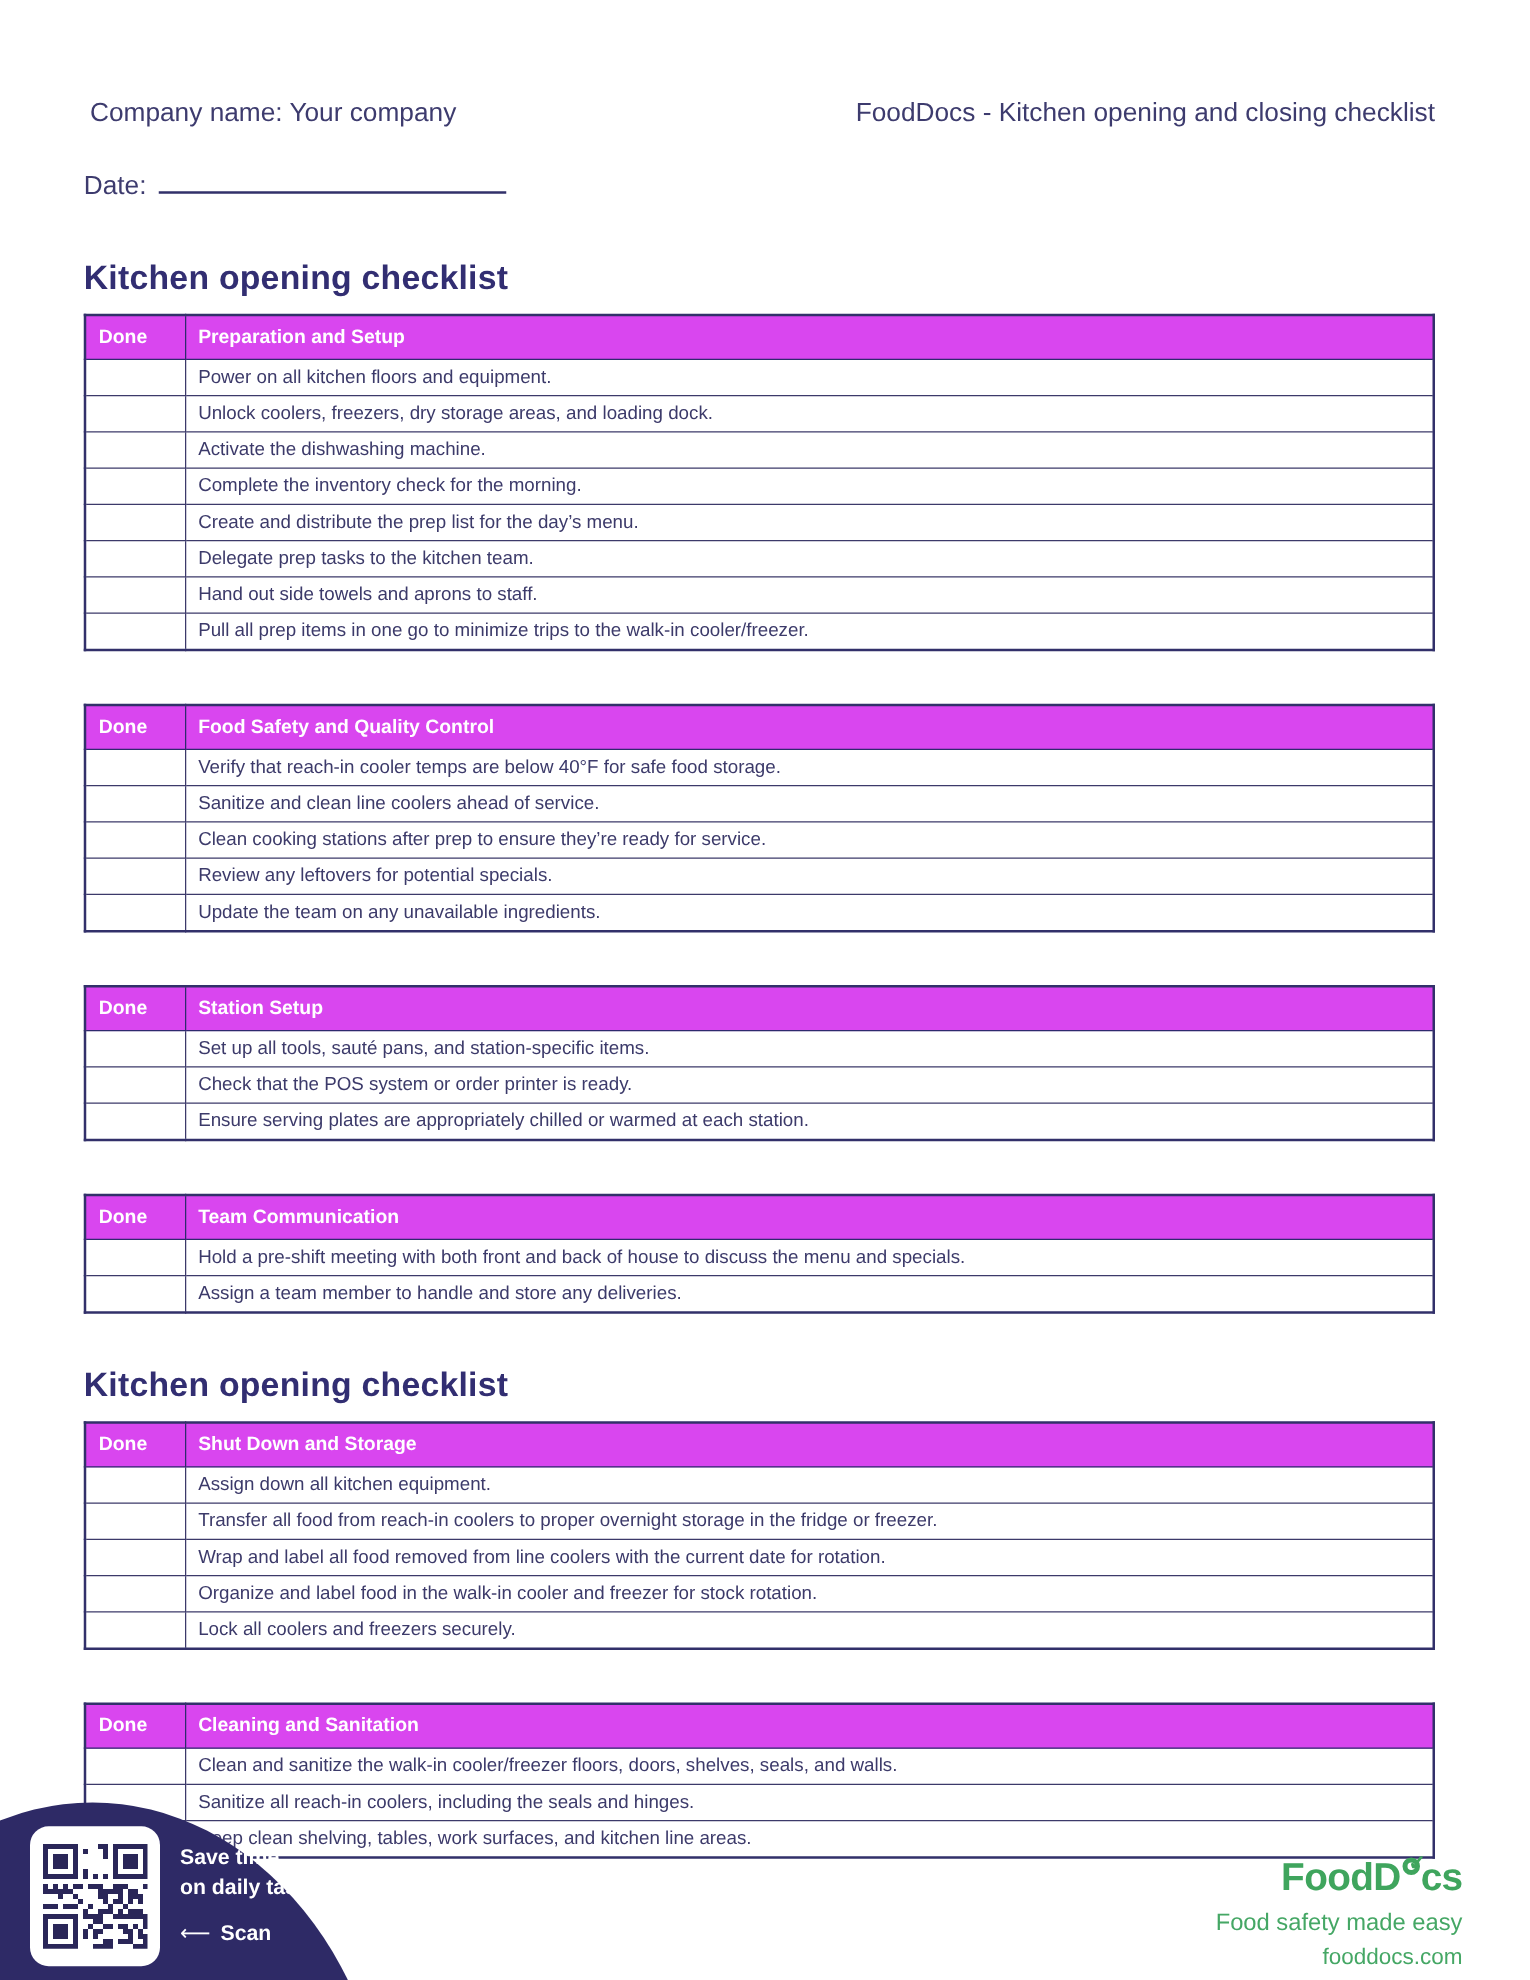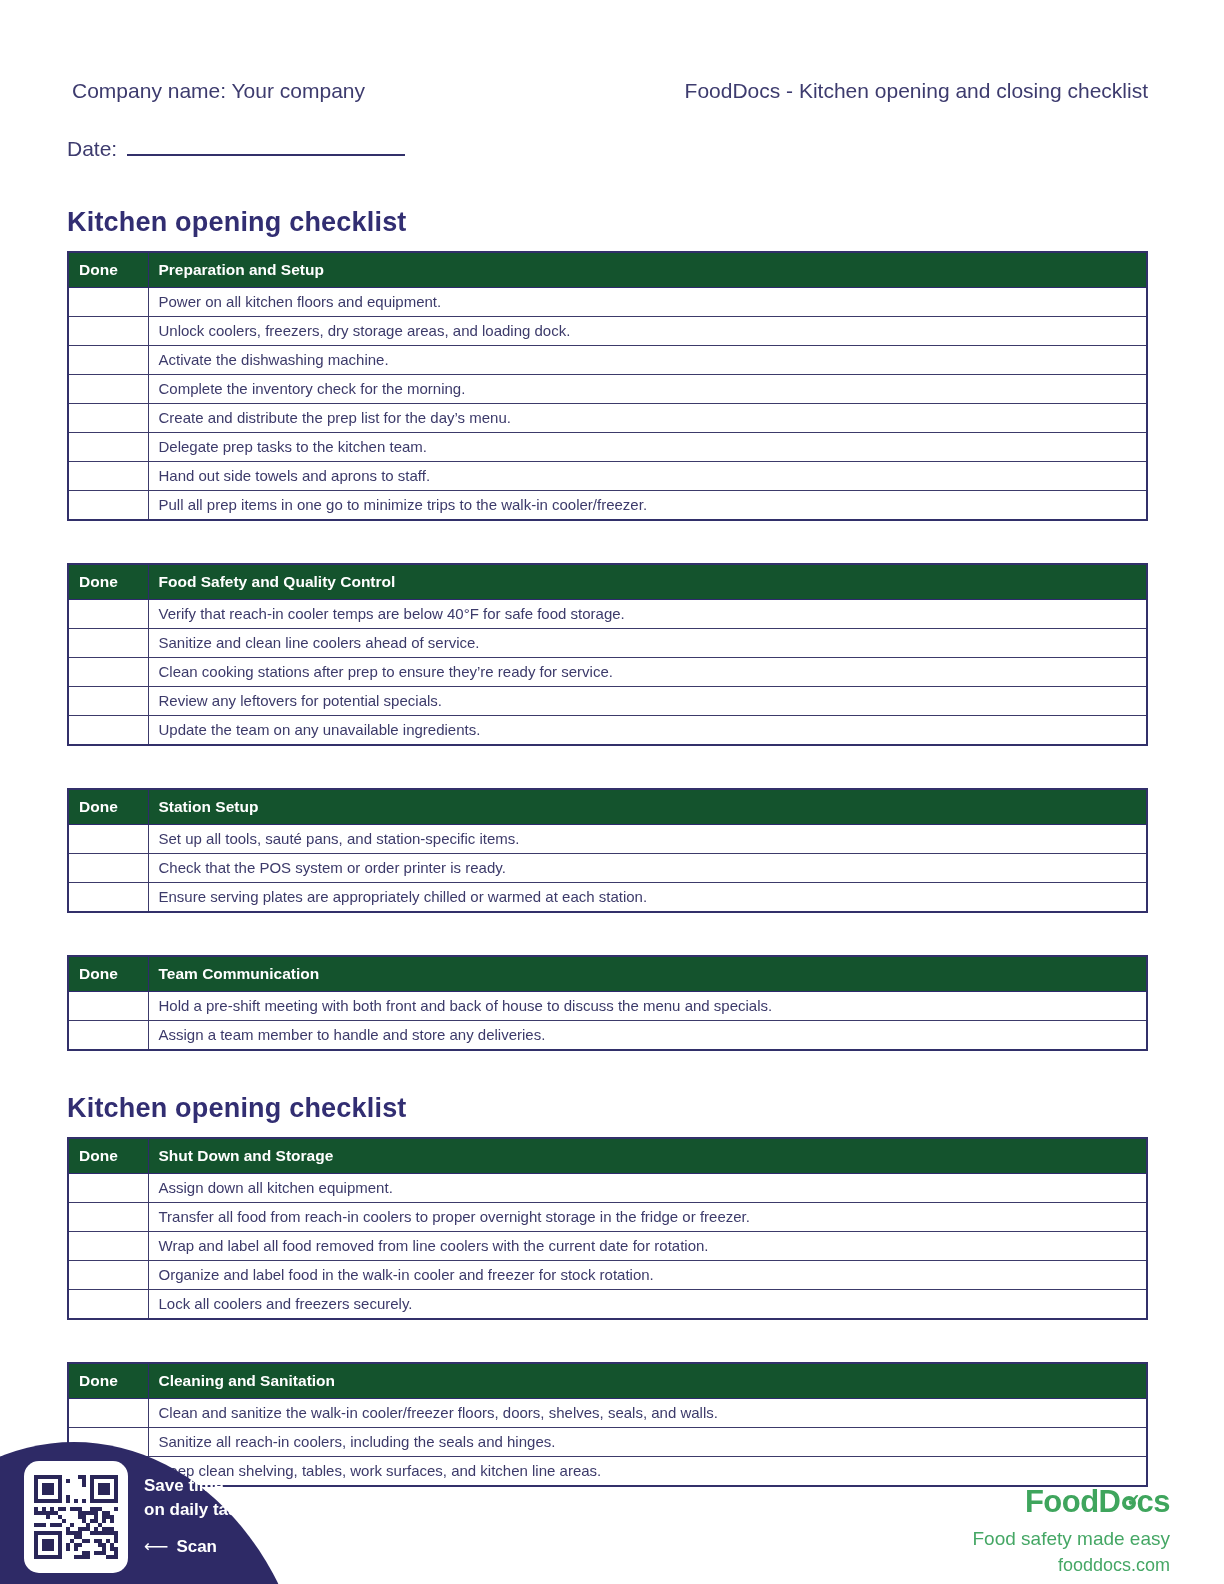--- a/index.html
+++ b/index.html
@@ -35,21 +35,21 @@
   .section-heading.first { margin-top:46px; }
 
   
   table.checklist {
     width:100%; border-collapse:collapse;
     border:2px solid #32306a;
     margin-bottom:42px;
   }
   table.checklist:last-child { margin-bottom:0; }
   table.checklist th {
-    background:#14532d; color:#ffffff; text-align:left;
+    background:#d946ef; color:#ffffff; text-align:left;
     font-size:15.5px; font-weight:700;
     padding:8px 10px 8px 10px;
     border:1px solid #2e2a6d;
   }
   table.checklist th.done-col { width:80px; }
   table.checklist td {
     border:1px solid #3c3a6a;
     font-size:15px; color:#3c3a6a;
     padding:5px 10px; height:28px; line-height:18px;
     background:#ffffff;
@@ -71,21 +71,21 @@
   .qr-box svg { display:block; }
   .blob-text { position:absolute; left:144px; top:1468px; color:#ffffff; }
   .blob-text .save-line { font-size:17px; font-weight:700; line-height:24px; }
   .blob-text .scan-row { margin-top:14px; font-size:17px; font-weight:700; }
   .blob-text .scan-arrow { font-weight:400; letter-spacing:-2px; margin-right:10px; }
 
   
   .brand { position:absolute; right:54px; top:1478px; text-align:right; }
   .brand .logo {
     font-size:31px; font-weight:800; color:#3fa55d; letter-spacing:-0.5px;
-    display:inline-flex; align-items:center;
+    display:inline-flex; 
   }
   .logo-o {
     display:inline-block; position:relative;
     width:14px; height:14px; border:4.5px solid #3fa55d;
     border-radius:50%; margin:2px 1px 0 1px;
   }
   .logo-o .tick {
     position:absolute; left:1px; top:-10px;
     font-size:17px; font-weight:700; color:#3fa55d;
   }

